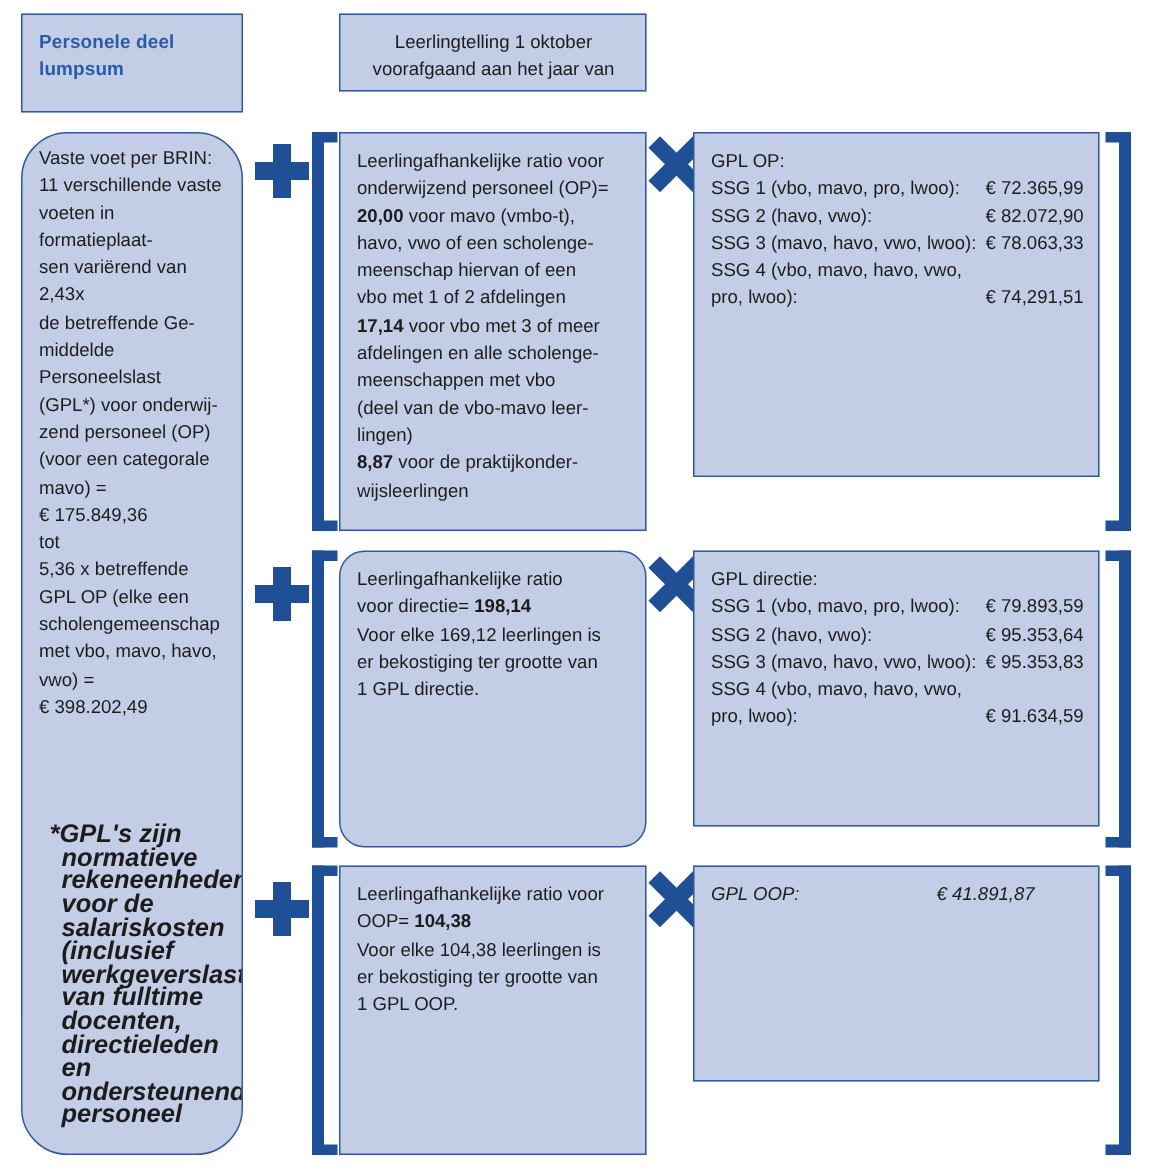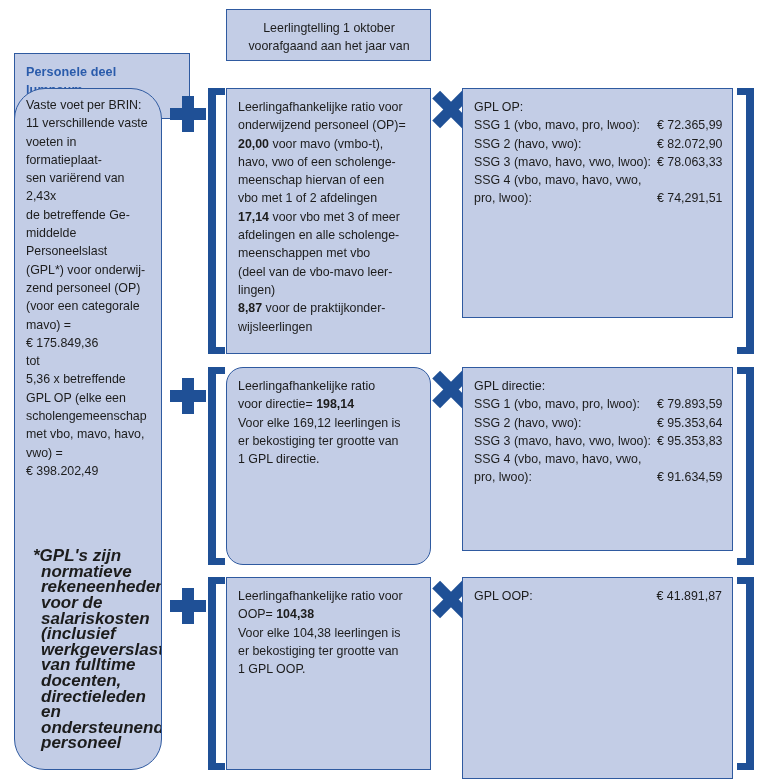--- a/index.html
+++ b/index.html
@@ -107,28 +107,28 @@
     border-collapse: collapse;
   }
   .gpl-row { display: table-row; }
   .gpl-label, .gpl-amount {
     display: table-cell;
     white-space: nowrap;
     font-size: 12.4px;
     line-height: 18.3px;
     vertical-align: top;
   }
-  .gpl-amount { text-align: right; padding-left: 6px; margin-top: 48px; }
+  .gpl-amount { text-align: center; padding-left: 6px; margin-top: 48px; }
 </style>
 </head>
 <body>
 
 <div id="diagram">
 
-  <div class="box title-box" style="left:14px; top:9px; width:176px; height:66px;margin-top:44px;">
+  <div class="box title-box" style="left:14px; top:9px; width:148px; height:66px;">
     <p>Personele deel</p>
     <p>lumpsum</p>
   </div>
 
   <div class="box" id="left-box" style="left:14px; top:88px; width:148px; height:682px; padding-top:7px;border-radius:31px;">
     <div id="left-lines">
         <p>Vaste voet per BRIN:</p>
         <p>11 verschillende vaste</p>
         <p>voeten in formatieplaat-</p>
         <p>sen variërend van 2,43x</p>
@@ -265,21 +265,21 @@
         <p>er bekostiging ter grootte van</p>
         <p>1 GPL OOP.</p>
       </div>
   </div>
 
   <div class="times" style="left:434px; top:582px;">
     <span></span>
       <span></span>
   </div>
 
-  <div class="box" style="left:462px; top:577px; width:271px; height:202px;">
+  <div class="box" style="left:462px; top:577px; width:271px; height:144px;font-style:italic;">
     <div class="gpl-table" id="gpl-oop-head">
         <div class="gpl-row">
           <div class="gpl-label">GPL OOP:</div>
           <div class="gpl-amount">€ 41.891,87</div>
         </div>
       </div>
   </div>
 
   <div class="bracket right" style="left:737px; top:577px; height:193px;"></div>
 

